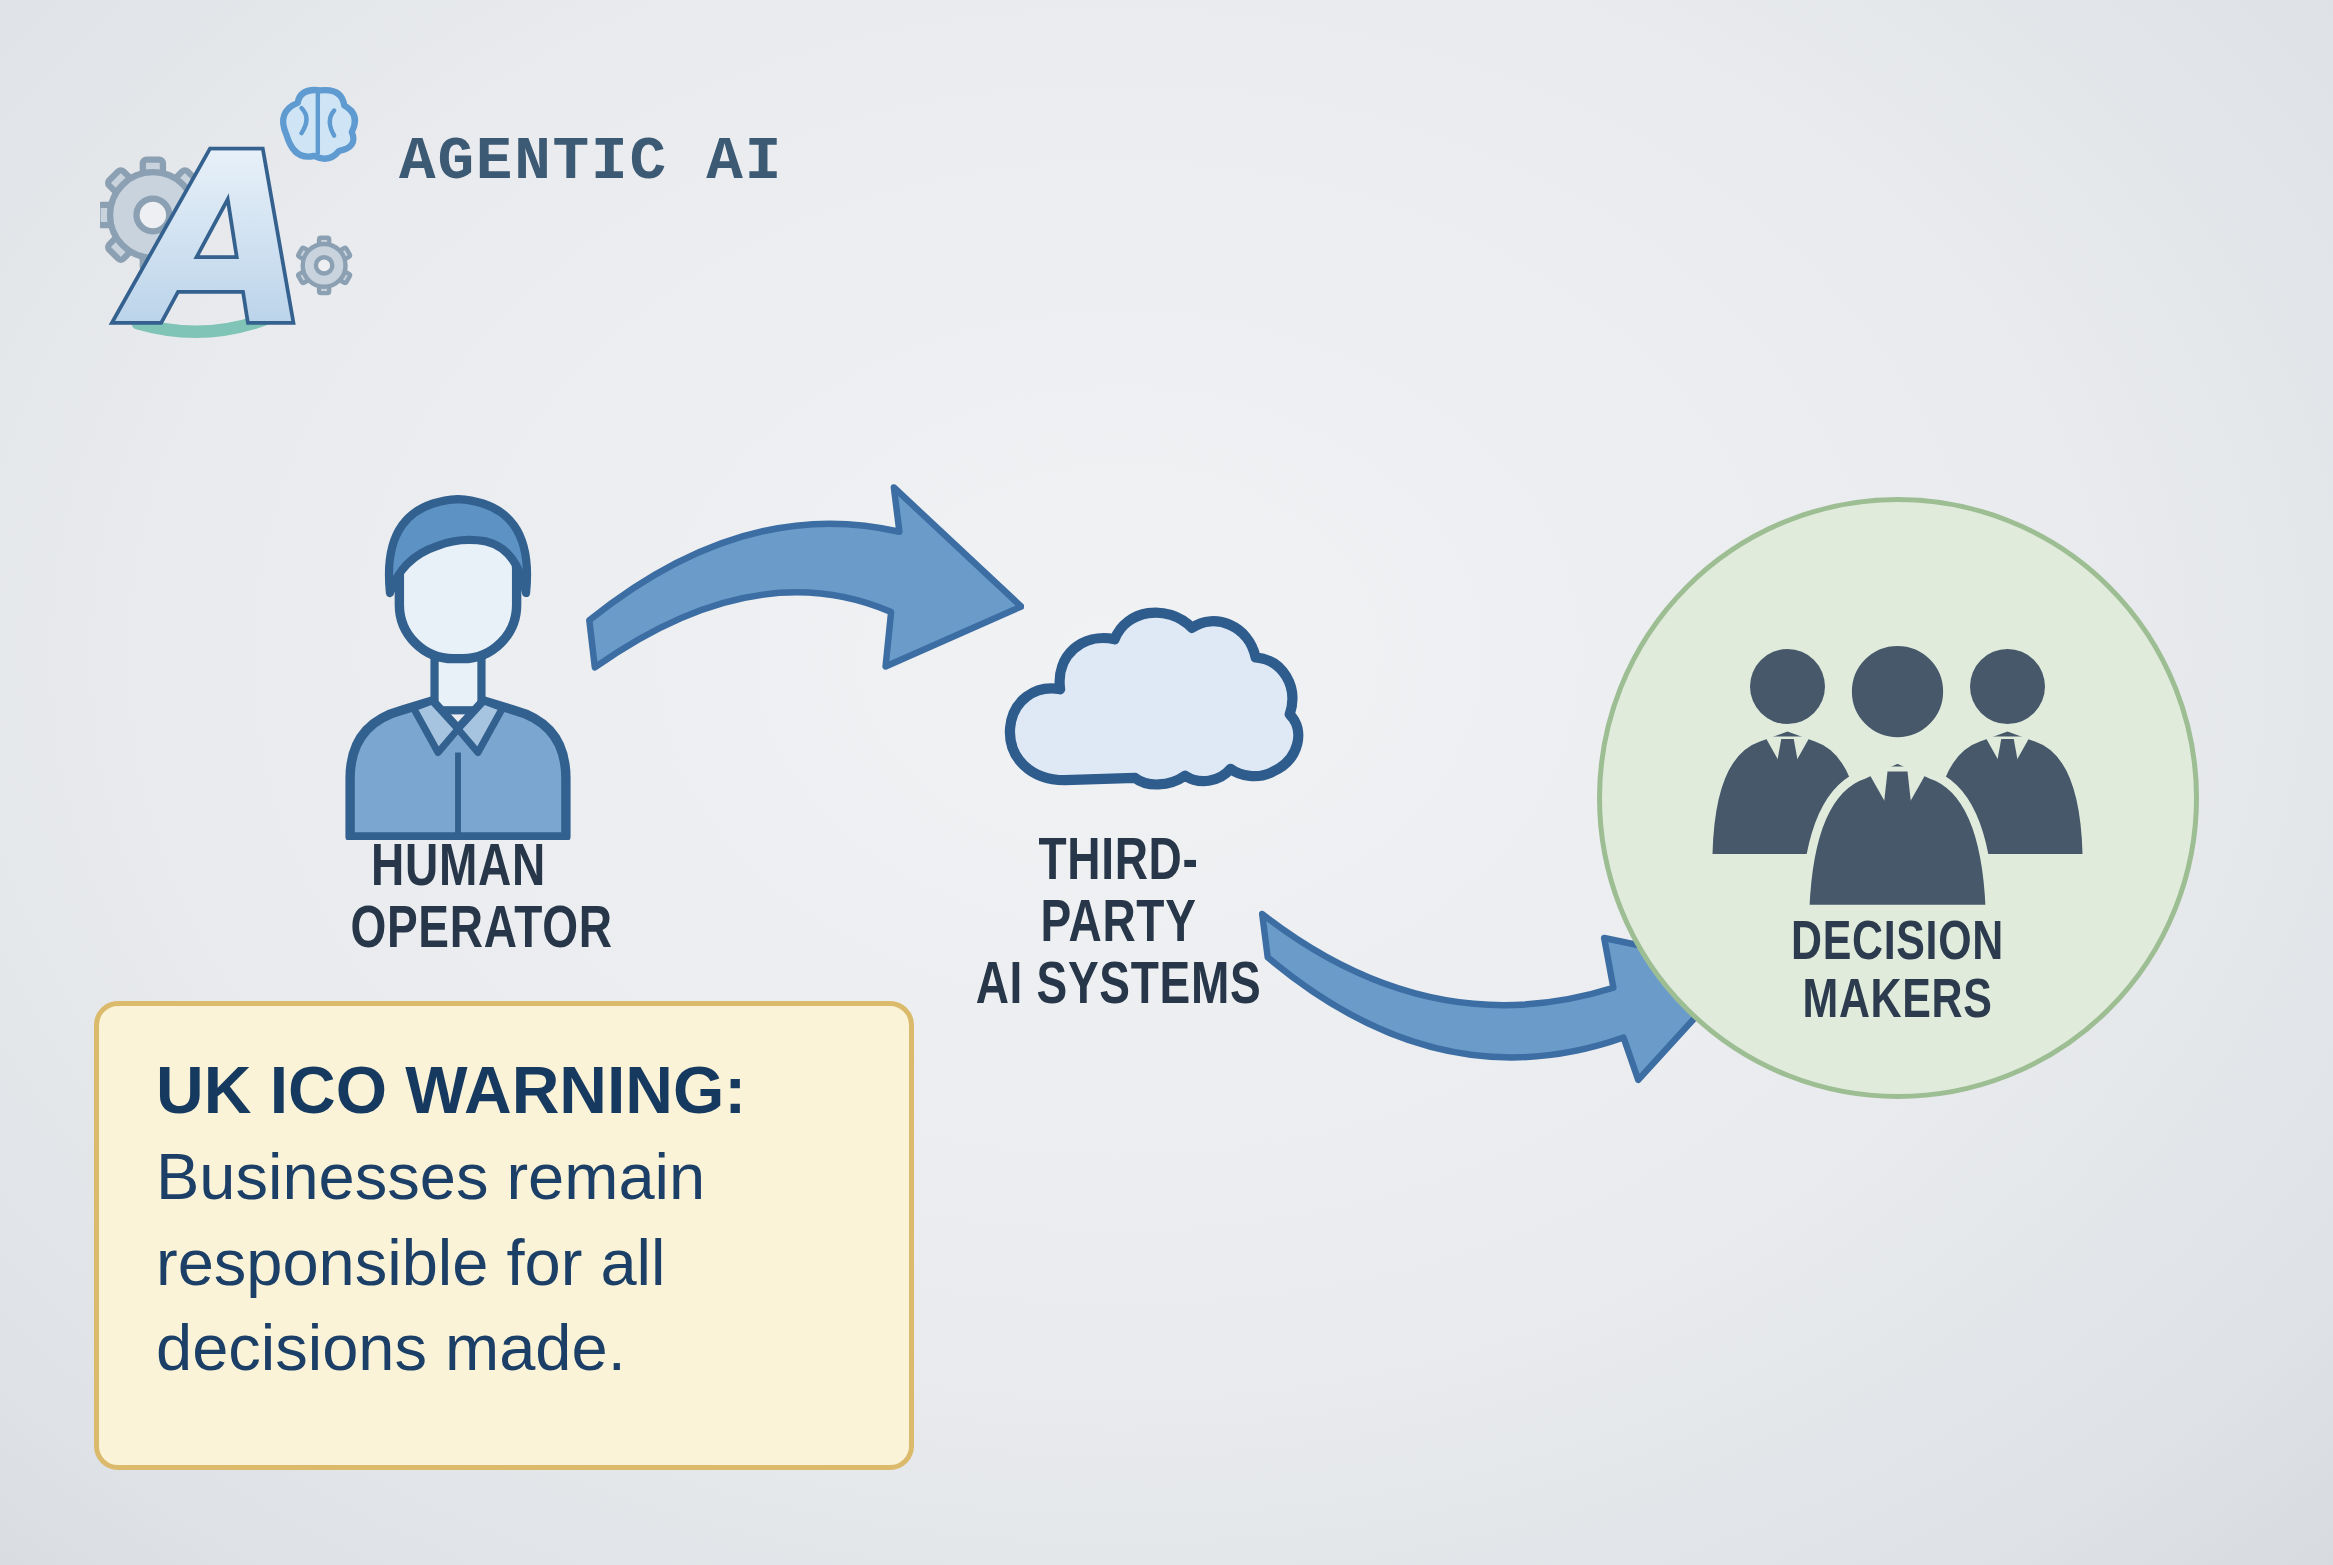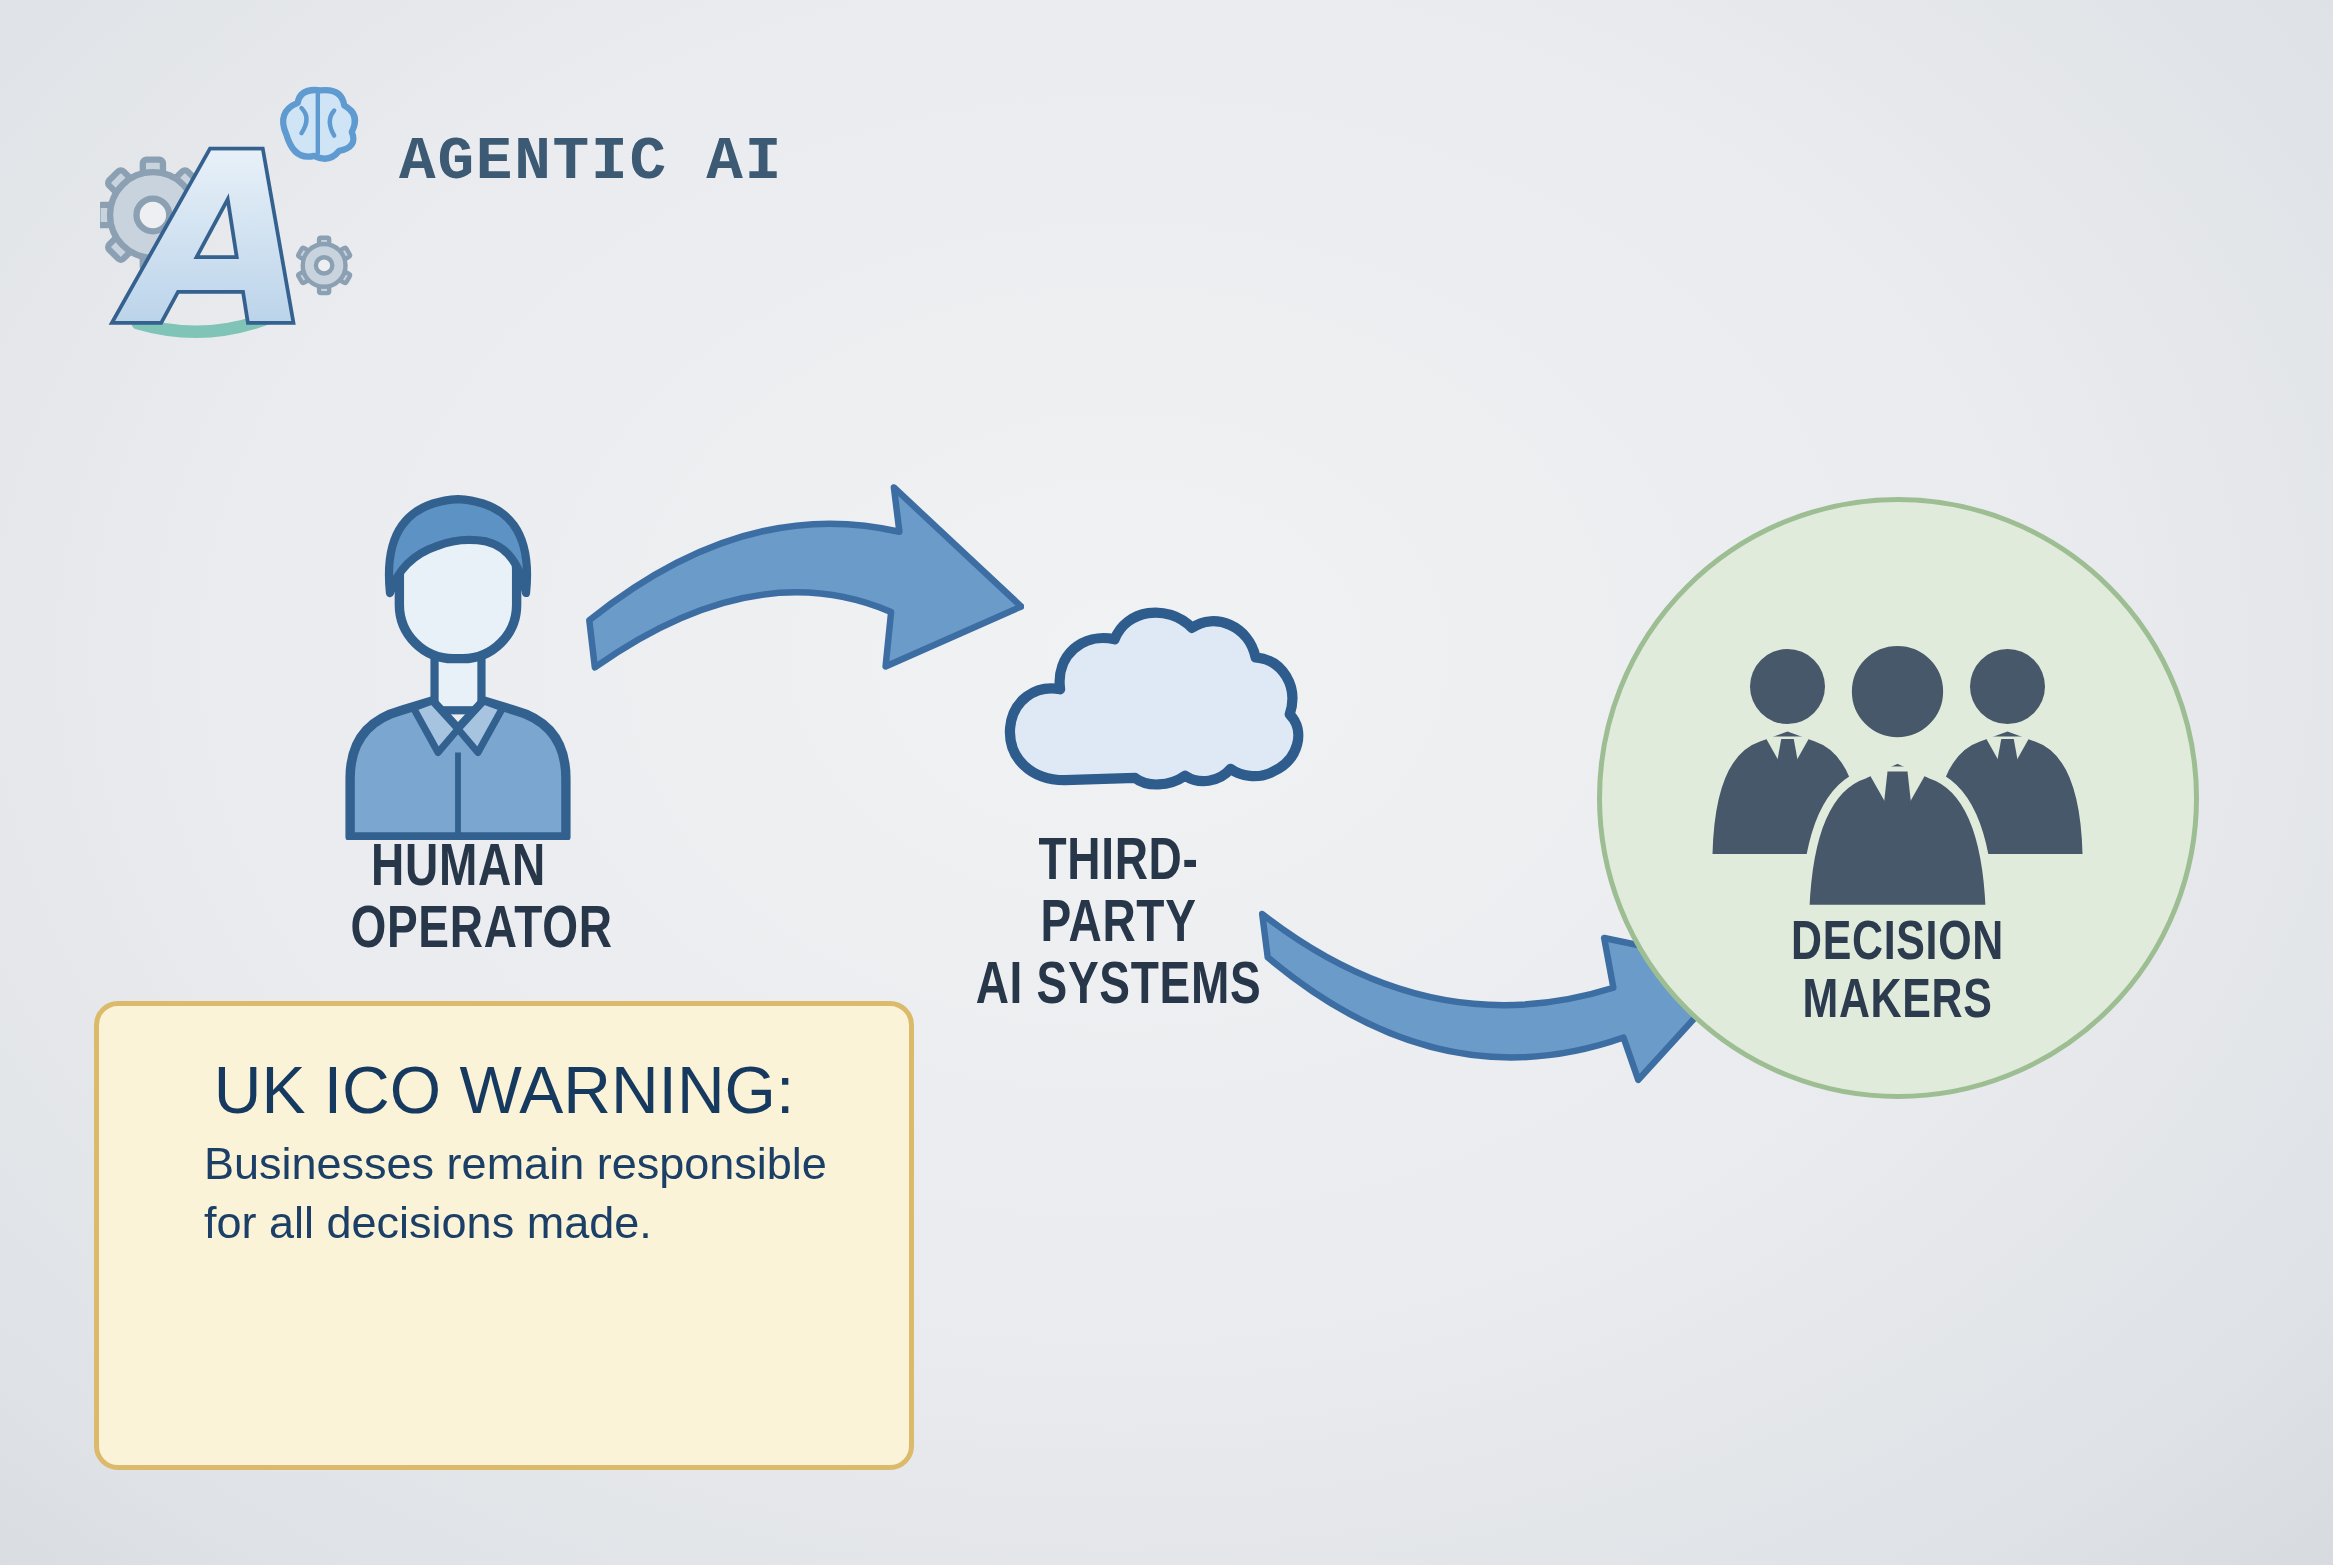--- a/index.html
+++ b/index.html
@@ -34,22 +34,22 @@
   .node-label .ln{display:block;transform:scaleX(0.78);transform-origin:50% 50%;letter-spacing:0.9px;}
   .lbl-human{left:320px;top:835px;width:277px;font-size:59px;}
   .lbl-cloud{left:934px;top:829px;width:369px;font-size:59px;}
   .lbl-decision{left:1713px;top:912px;width:369px;font-size:55px;color:#2c3c4e;}
   
   .warning{
     position:absolute;left:94px;top:1001px;width:820px;height:469px;
     box-sizing:border-box;background:#faf3d8;border:5.5px solid #dcba6b;
     border-radius:24px;padding:42px 57px;
   }
-  .warning .w-title{font-size:66px;font-weight:400;color:#16395f;line-height:1.3;text-align:center;}
-  .warning .w-body{font-size:45px;font-weight:400;color:#1b3f66;line-height:1.32;margin-left:48px;}
+  .warning .w-title{font-size:66px;font-weight:700;color:#16395f;line-height:1.3;}
+  .warning .w-body{font-size:65px;font-weight:400;color:#1b3f66;line-height:1.32;}
 </style>
 </head>
 <body>
 
 <div class="canvas">
 
   <div class="logo-mark">
     <svg viewBox="0 0 220 220" width="100%" height="100%">
       <defs>
         <linearGradient id="gA" x1="0" y1="0" x2="0" y2="1">

